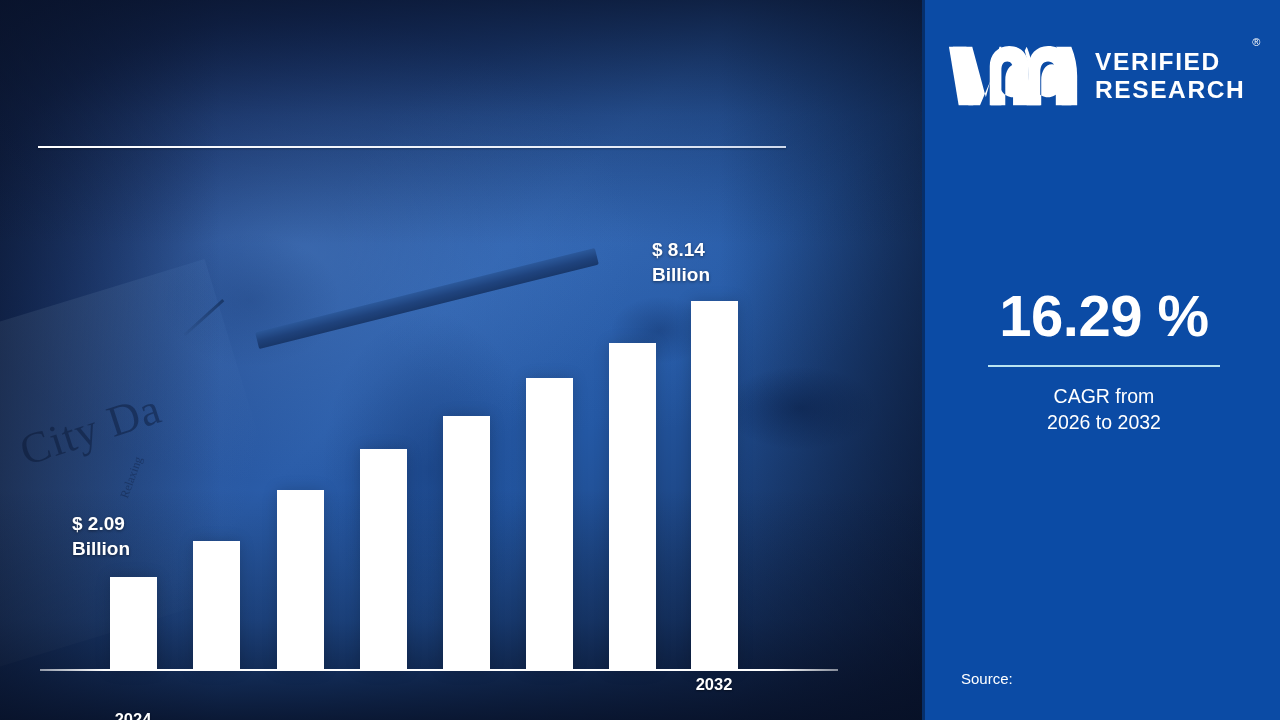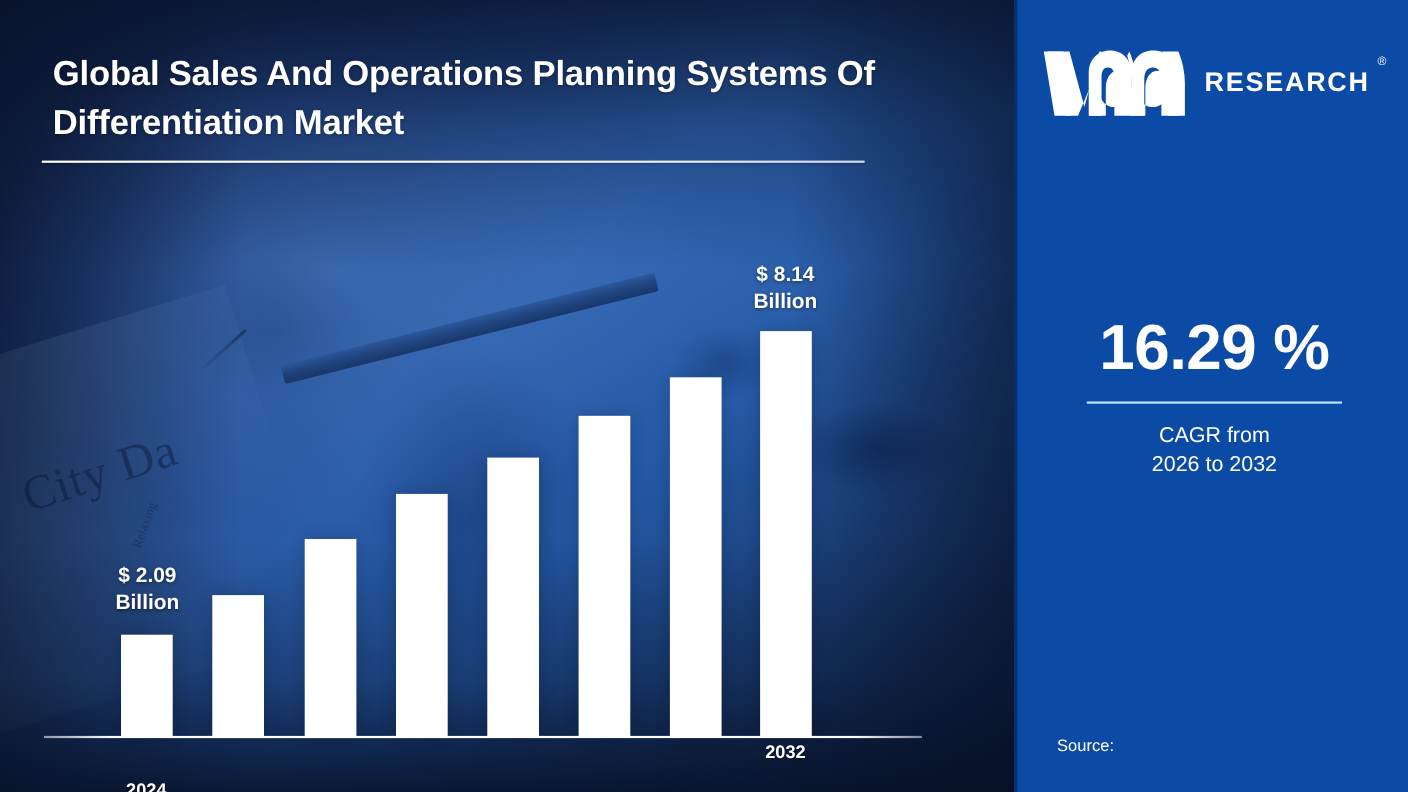--- a/index.html
+++ b/index.html
@@ -153,21 +153,21 @@
     left: 40px; top: 669px;
     width: 798px; height: 2px;
     background: linear-gradient(90deg, rgba(255,255,255,.55), #ffffff 8%, #ffffff 92%, rgba(255,255,255,.5));
   }
   .value-label {
     position: absolute;
     color: #ffffff;
     font-size: 19px;
     font-weight: bold;
     line-height: 1.3;
-    text-align: center;
+    text-align: left;
     white-space: pre-line;
     text-shadow: 0 1px 3px rgba(0,0,0,.45);
   }
   #label-first { left: 72px; top: 512px; width: 124px; }
   #label-last  { left: 652px; top: 238px; width: 124px; }
 
   .year-label {
     position: absolute;
     top: 675px;
     color: #ffffff;
@@ -260,23 +260,20 @@
 
     <div class="bg-photo"></div>
     <div class="bg-news"></div>
     <div class="bg-news-text">City Da</div>
     <div class="bg-news-sub">Relaxing</div>
     <div class="bg-ruler"></div>
     <div class="bg-pen-tip"></div>
     <div class="bg-pen"></div>
     <div class="bg-vignette"></div>
 
-    <div id="title-block">
-      <h1 id="chart-title">Global Sales And Operations Planning Systems Of Differentiation Market</h1>
-    </div>
     <div id="title-rule"></div>
 
     <div id="plot">
 
       <div id="bars-layer">
           <div class="bar" style="left: 110px; height: 93px; background: rgb(255, 255, 255);"></div>
           <div class="bar" style="left: 193px; height: 129px; background: rgb(255, 255, 255);"></div>
           <div class="bar" style="left: 277px; height: 180px; background: rgb(255, 255, 255);"></div>
           <div class="bar" style="left: 360px; height: 221px; background: rgb(255, 255, 255);"></div>
           <div class="bar" style="left: 443px; height: 254px; background: rgb(255, 255, 255);"></div>
@@ -310,20 +307,21 @@
                  C118 34 114 28 108 28 C101 28 97 36 97 44 L97 70 L82 70 L82 44
                  C82 36 78 28 71 28 C64 28 60 36 60 44 L60 70 L45 70 L45 44
                  L34 70 L22 70 Z" fill="#ffffff"></path>
         <path d="M2 10 L20 10 L34 58 L27 70 L12 70 Z" fill="#ffffff"></path>
         <path d="M44 30 C44 18 52 9 64 9 C76 9 84 18 84 30 L84 70 L68 70 L68 34
                  C68 28 66 25 62 25 C58 25 56 28 56 34 L56 70 L44 70 Z" fill="#ffffff"></path>
         <path d="M84 30 C84 18 92 9 104 9 C118 9 128 19 128 34 L128 70 L112 70 L112 36
                  C112 29 109 25 104 25 C99 25 96 29 96 36 L96 70 L84 70 Z" fill="#ffffff"></path>
       </svg>
       <div id="logo-word">
+        <div>VERIFIED</div>
         <div>RESEARCH</div>
         <span id="logo-reg">®</span>
       </div>
     </div>
 
     <div id="cagr-block">
       <div id="cagr-value">16.29 %</div>
       <div id="cagr-rule"></div>
       <div id="cagr-caption">CAGR from
 2026 to 2032</div>

